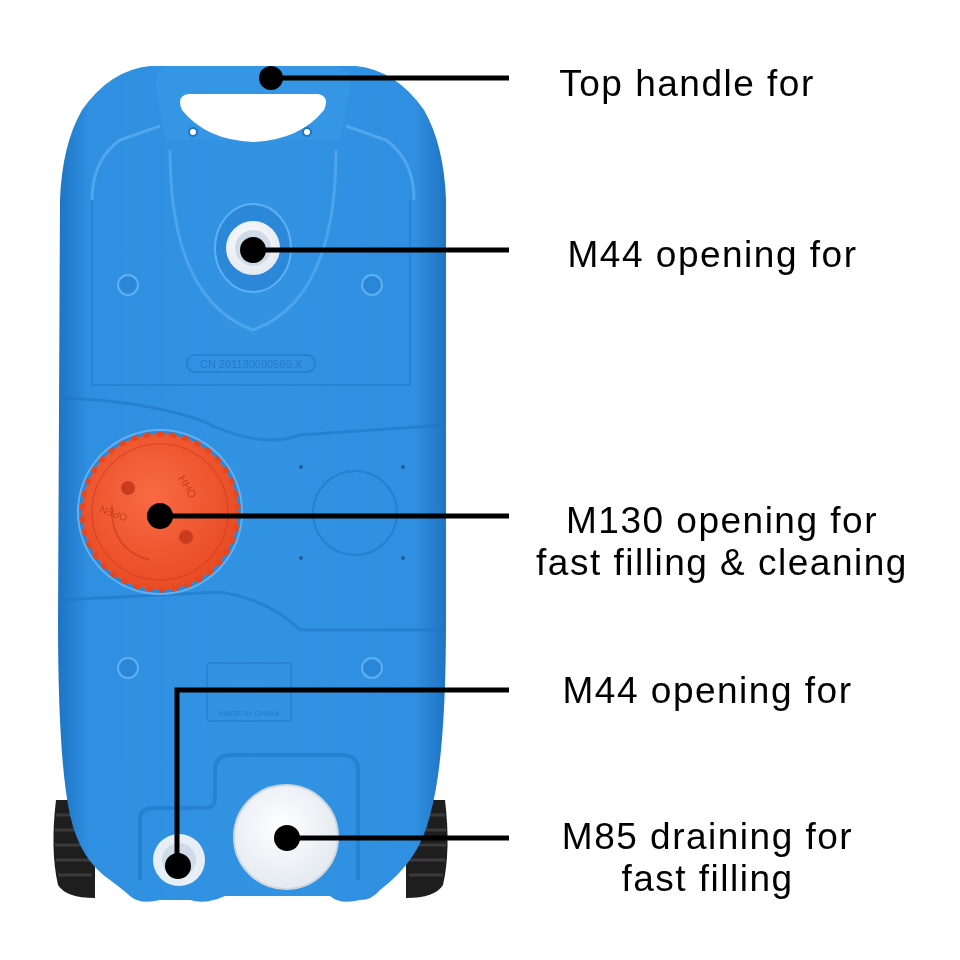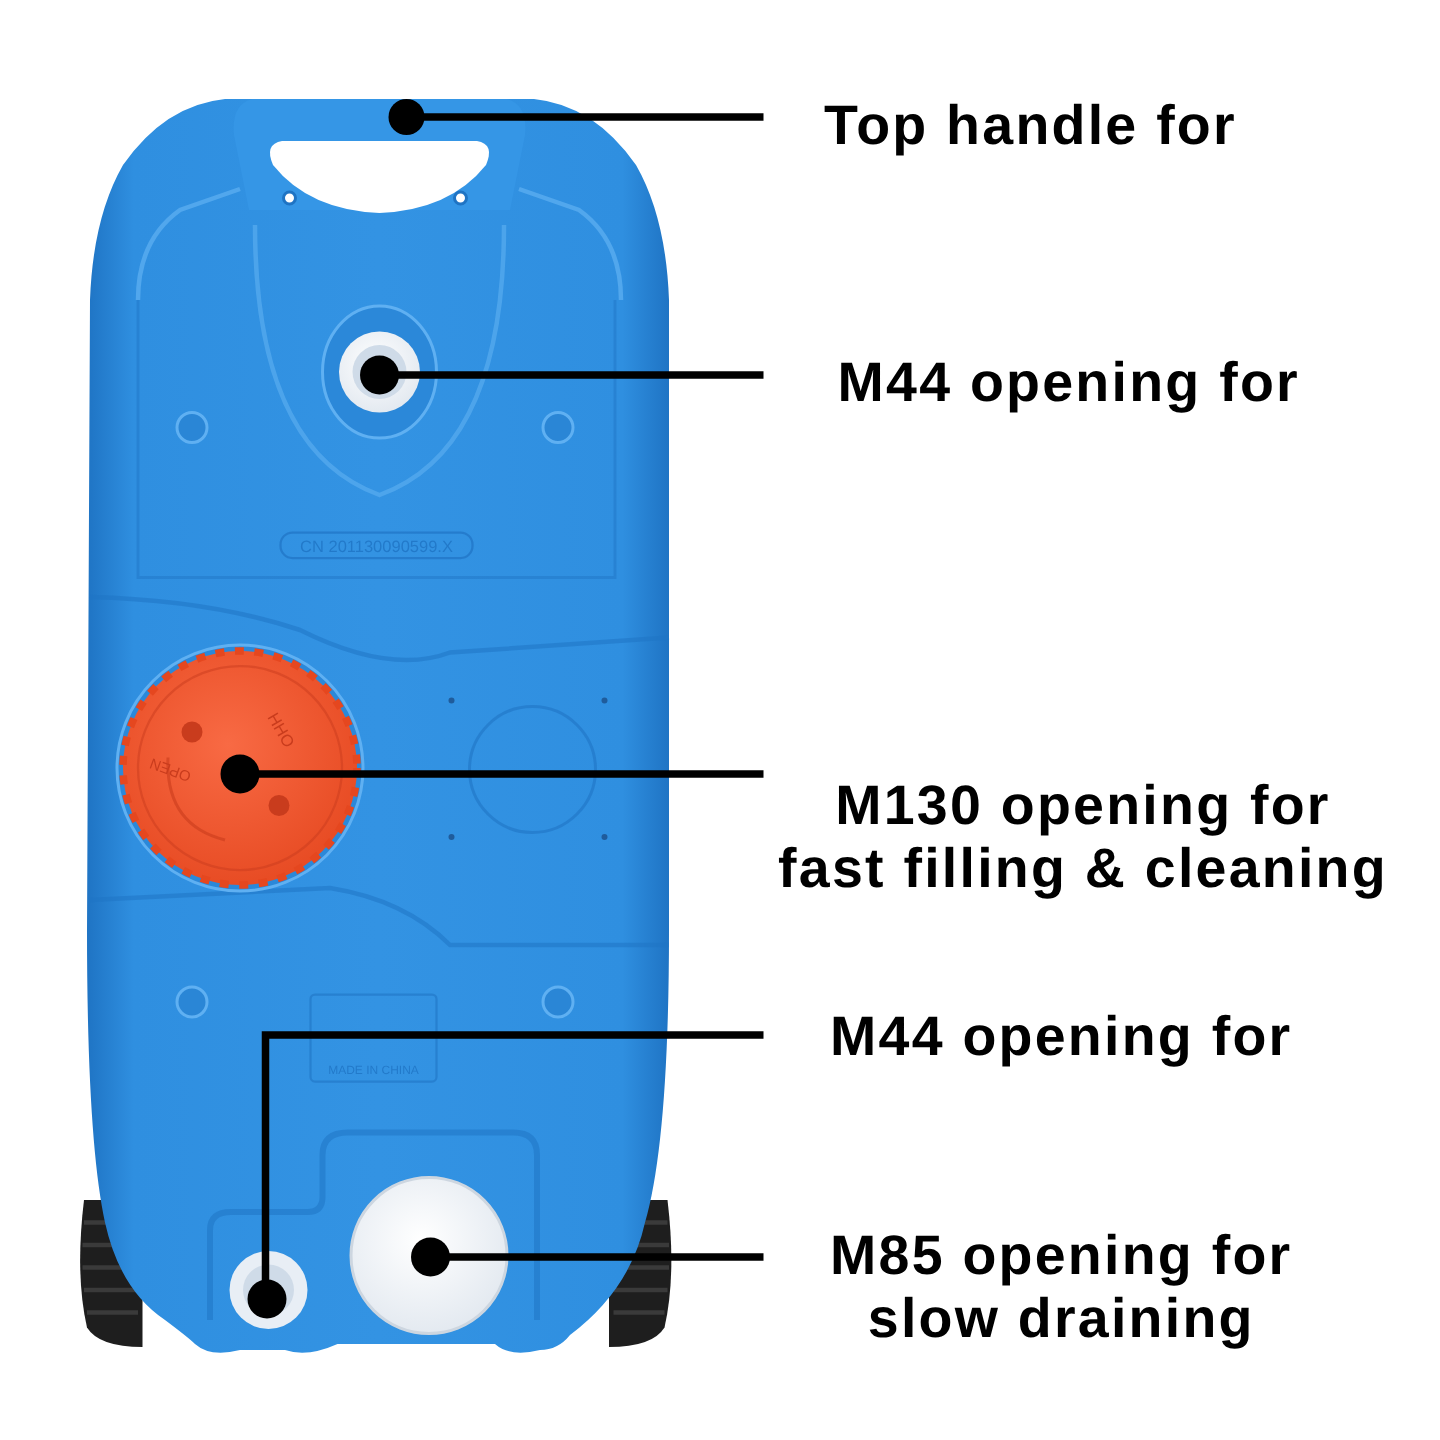--- a/index.html
+++ b/index.html
@@ -1,21 +1,21 @@
 <!DOCTYPE html>
 <html><head>
 <meta charset="utf-8">
 <style>
   html, body { margin: 0; padding: 0; background: #ffffff; }
   body { width: 960px; height: 960px; position: relative; overflow: hidden; font-family: "Liberation Sans", sans-serif; }
   #stage { position: absolute; left: 0; top: 0; width: 960px; height: 960px; }
   .callout-text {
     position: absolute;
     font-family: "Liberation Sans", sans-serif;
-    font-weight: 700;
+    font-weight: 400;
     font-size: 37px;
     line-height: 42px;
     color: #000000;
     text-align: center;
     letter-spacing: 1.5px;
     white-space: nowrap;
   }
   .callout-text span { display: block; }
 </style>
 </head>
@@ -142,24 +142,24 @@
     </g>
   </svg>
 
   
   <div class="callout-text" style="left:537px; top:63px; width:300px;">
     <span>Top handle for</span>
   </div>
   <div class="callout-text" style="left:515px; top:234px; width:395px;">
     <span>M44 opening for</span>
   </div>
-  <div class="callout-text" style="left:502px; top:516px; width:440px;">
+  <div class="callout-text" style="left:502px; top:500px; width:440px;">
     <span>M130 opening for</span>
     <span>fast filling &amp; cleaning</span>
   </div>
   <div class="callout-text" style="left:535px; top:670px; width:345px;">
     <span>M44 opening for</span>
   </div>
   <div class="callout-text" style="left:535px; top:816px; width:345px;">
-    <span>M85 opening for</span>
-    <span>slow draining</span>
+    <span>M85 draining for</span>
+    <span>fast filling</span>
   </div>
 </div>
 
 </body></html>

